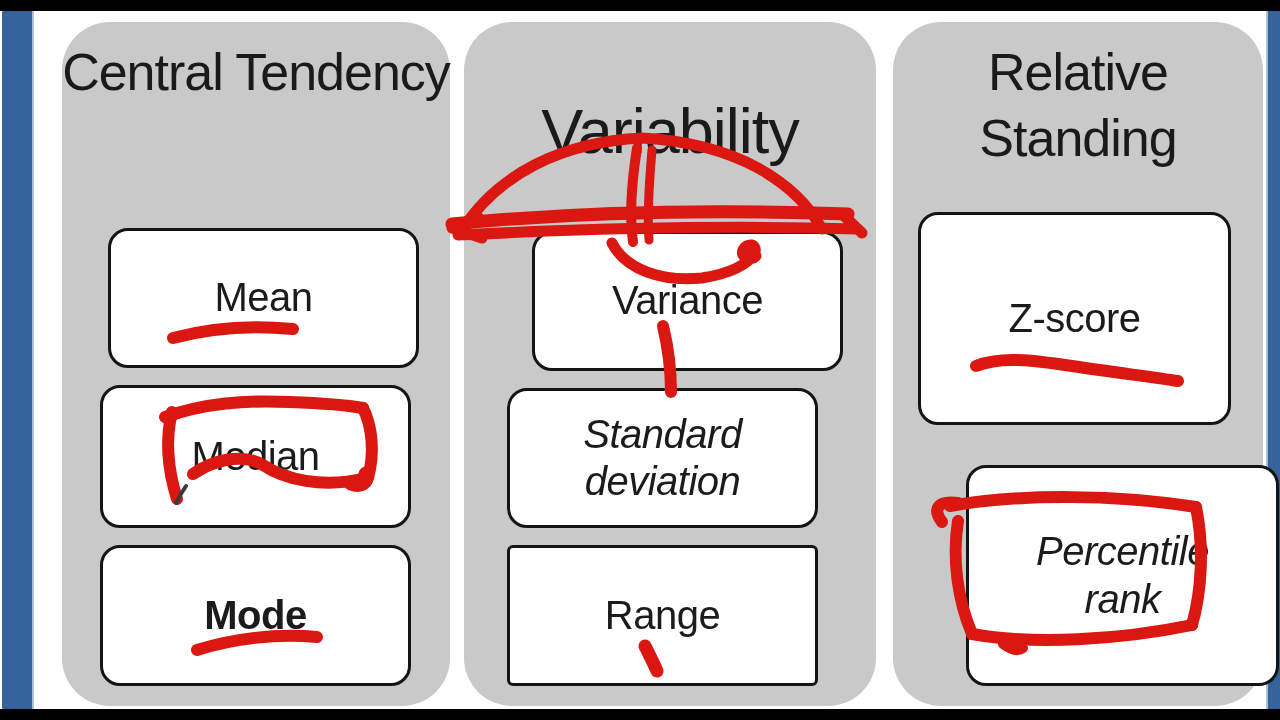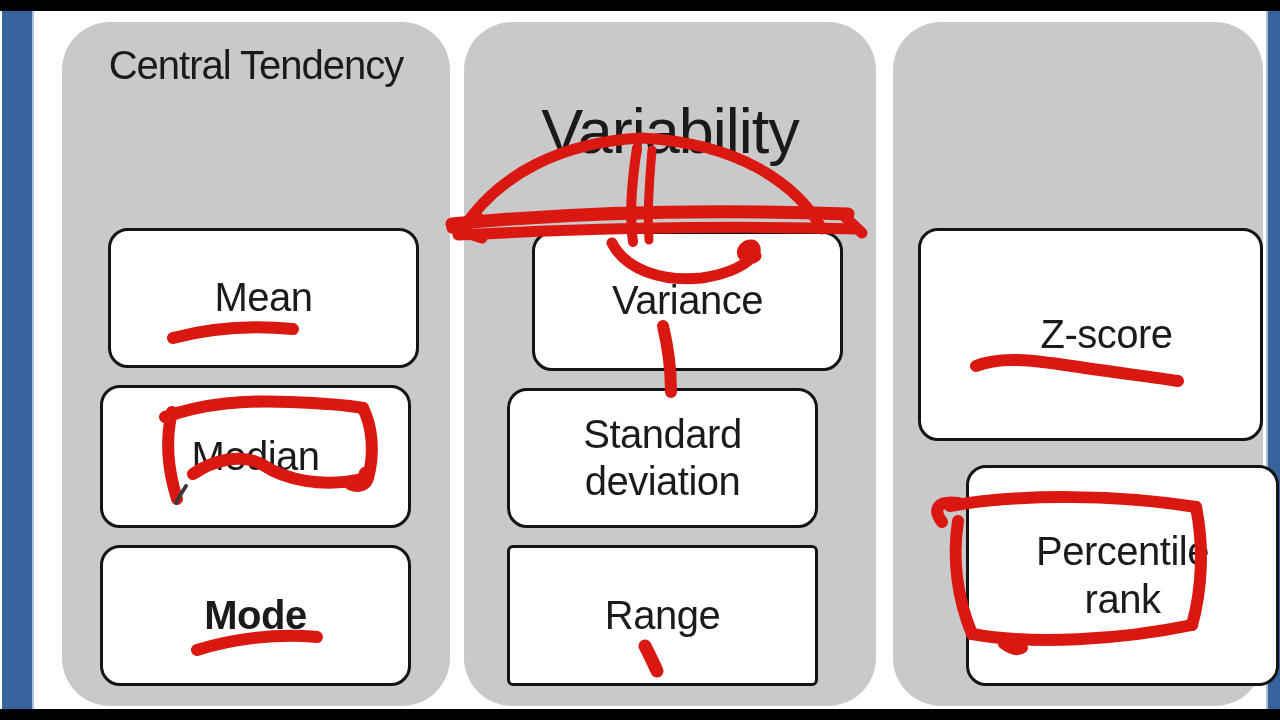--- a/index.html
+++ b/index.html
@@ -22,42 +22,42 @@
   .panel {
     position: absolute; top: 22px; height: 684px;
     background: #c9c9c9; border-radius: 48px; z-index: 1;
   }
   .panel.p1 { left: 62px;  width: 388px; }
   .panel.p2 { left: 464px; width: 412px; }
   .panel.p3 { left: 893px; width: 370px; }
 
   .panel-title {
     position: absolute; text-align: center; color: #1a1a1a;
-    font-size: 40px; line-height: 1.26; z-index: 3; letter-spacing: -1px;
+    font-size: 52px; line-height: 1.26; z-index: 3; letter-spacing: -1px;
   }
   .panel-title.t1 { left: 62px;  top: 40px; width: 388px; }
   .panel-title.t2 { left: 464px; top: 92px; width: 412px; font-size: 63px; }
   .panel-title.t3 { left: 893px; top: 40px; width: 370px; }
 
   .box {
     position: absolute; background: #ffffff;
     border: 3px solid #141414; border-radius: 20px;
     display: flex; align-items: center; justify-content: center;
     z-index: 3; text-align: center;
   }
   .box-label { font-size: 40px; color: #1b1b1b; line-height: 1.18; letter-spacing: -0.5px; }
-  .wrap-narrow { display: inline-block; max-width: 250px; }
+  .wrap-narrow { display: inline-block; max-width: 250px; font-style: italic; }
 
   .box.mean       { left: 100px; top: 228px; width: 305px; height: 134px; margin-left: 8px; }
   .box.median     { left: 100px; top: 385px; width: 305px; height: 137px; }
   .box.mode       { left: 100px; top: 545px; width: 305px; height: 135px; font-weight: bold; }
   .box.variance   { left: 532px; top: 231px; width: 305px; height: 134px; text-align: right; }
   .box.stddev     { left: 507px; top: 388px; width: 305px; height: 134px; }
   .box.range      { left: 507px; top: 545px; width: 305px; height: 135px; border-radius: 6px; }
-  .box.zscore     { left: 918px; top: 228px; width: 307px; height: 207px; padding-left: 32px; }
+  .box.zscore     { left: 918px; top: 212px; width: 307px; height: 207px; }
   .box.percentile { left: 918px; top: 465px; width: 307px; height: 215px; margin-left: 48px; }
 
   svg.annotations {
     position: absolute; left: 0; top: 0; width: 1280px; height: 720px;
     z-index: 6; pointer-events: none;
   }
   svg.annotations path { fill: none; stroke-linecap: round; stroke-linejoin: round; }
 </style>
 </head>
 <body>
@@ -68,20 +68,21 @@
   <div class="letterbox bottom"></div>
   <div class="accent-bar left"></div>
   <div class="accent-bar right"></div>
 
   <div class="panel p1"></div>
   <div class="panel p2"></div>
   <div class="panel p3"></div>
 
   <div class="panel-title t1">Central Tendency</div>
   <div class="panel-title t2">Variability</div>
+  <div class="panel-title t3">Relative Standing</div>
 
   <div class="box mean">
     <span class="box-label">Mean</span>
   </div>
   <div class="box median">
     <span class="box-label">Median</span>
   </div>
   <div class="box mode">
     <span class="box-label">Mode</span>
   </div>

